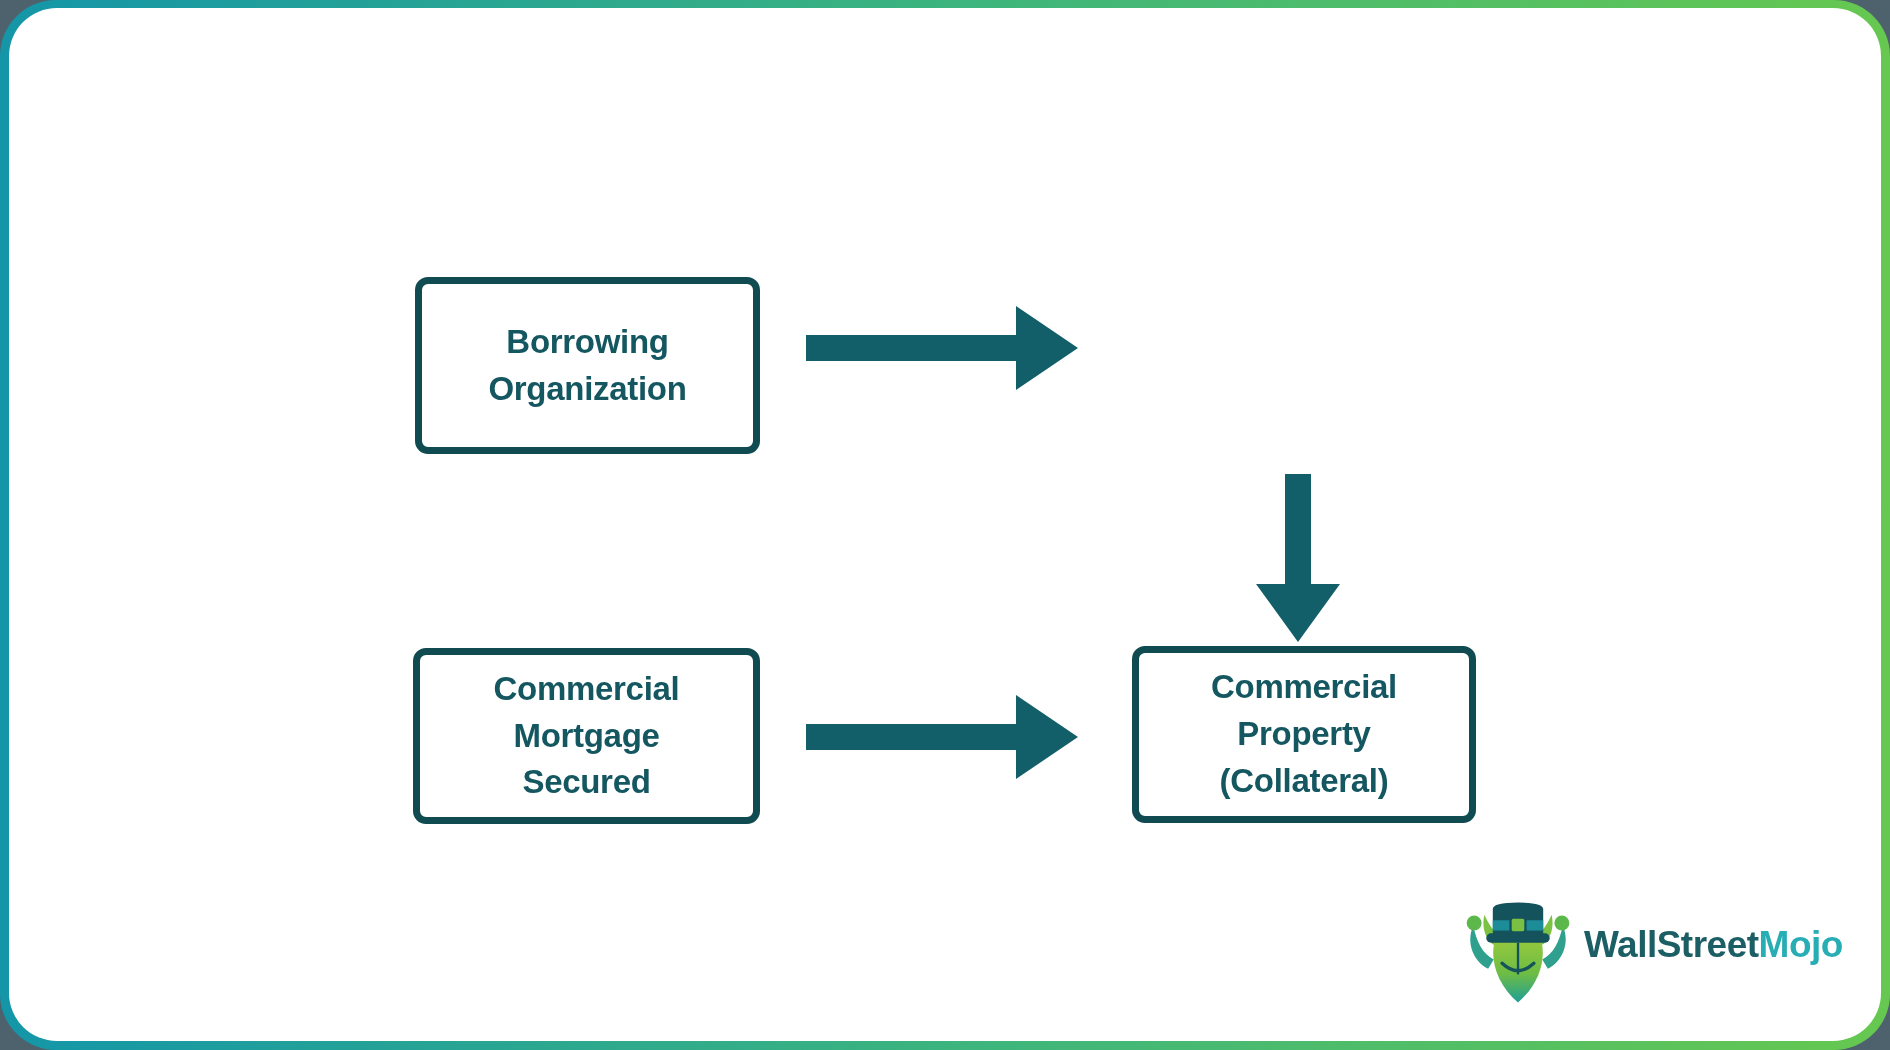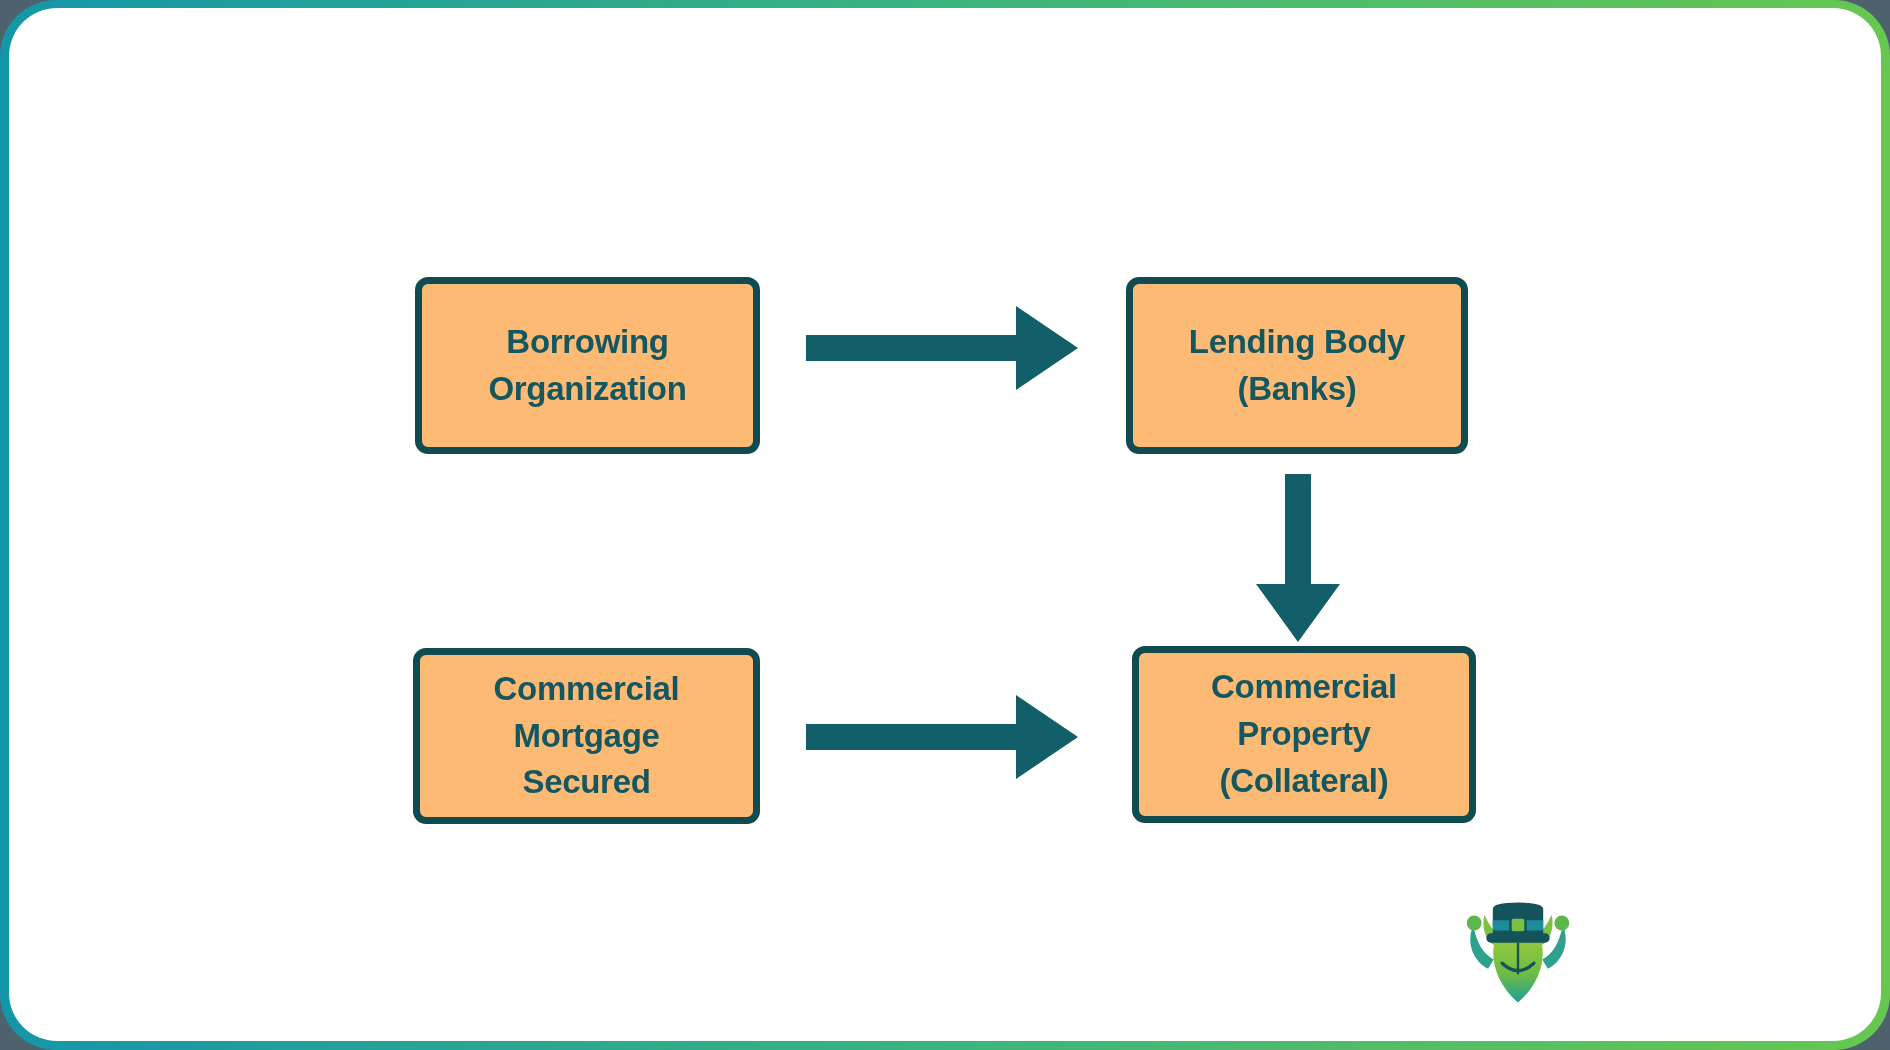--- a/index.html
+++ b/index.html
@@ -38,21 +38,21 @@
     width: 100%;
     text-align: center;
     font-size: 62px;
     font-weight: 800;
     letter-spacing: -1px;
     color: #195a60;
   }
   .node {
     position: absolute;
     box-sizing: border-box;
-    background: #fdba74;
+    background: #ffffff;
     border: 7px solid #104b52;
     border-radius: 13px;
     display: flex;
     align-items: center;
     justify-content: center;
     text-align: center;
   }
   .node-label {
     white-space: pre-line;
     font-size: 33px;
@@ -97,24 +97,20 @@
 </div>
 
 <div class="canvas">
 
 
   <div class="node" id="node-borrowing">
     <span class="node-label">Borrowing
 Organization</span>
   </div>
 
-  <div class="node" id="node-lending">
-    <span class="node-label">Lending Body
-(Banks)</span>
-  </div>
 
   <div class="node" id="node-secured">
     <span class="node-label">Commercial
 Mortgage
 Secured</span>
   </div>
 
   <div class="node" id="node-property">
     <span class="node-label">Commercial
 Property
@@ -159,15 +155,18 @@
       <path d="M43,74 Q60,90 77,74" stroke="#14525c" stroke-width="3.5" fill="none" stroke-linecap="round"></path>
 
       <path d="M33,44 L33,16 Q33,9 60,9 Q87,9 87,16 L87,44 Z" fill="#14525c"></path>
 
       <rect x="33" y="28" width="54" height="11" fill="#1d8c99"></rect>
 
       <rect x="52" y="25" width="16" height="16" rx="3" fill="#7ac143" stroke="#14525c" stroke-width="2.5"></rect>
 
       <rect x="26" y="42" width="68" height="10" rx="5" fill="#14525c"></rect>
     </svg>
+    <div class="logo-text">
+      <span class="primary">WallStreet</span><span class="accent">Mojo</span>
+    </div>
   </div>
 
 </div>
 
 </body></html>

